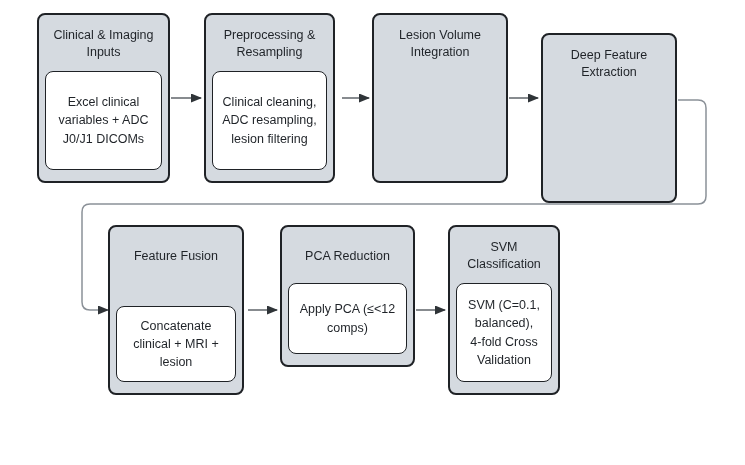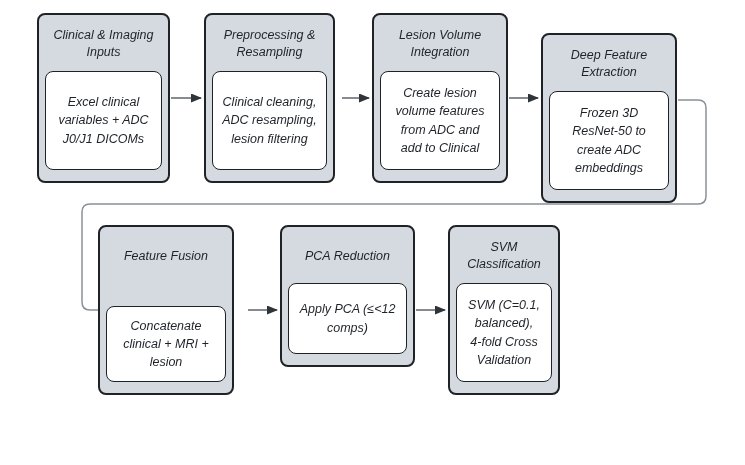--- a/index.html
+++ b/index.html
@@ -25,21 +25,20 @@
   }
   .stage {
     position: absolute;
     box-sizing: border-box;
     background: #d5dae0;
     border: 2px solid #1f2226;
     border-radius: 8px;
     display: flex;
     flex-direction: column;
     color: #1f2328;
-    font-style: italic;
   }
   .stage-title {
     flex: 0 0 auto;
     min-height: 50px;
     display: flex;
     align-items: center;
     justify-content: center;
     text-align: center;
     font-size: 12.5px;
     line-height: 1.35;
@@ -102,40 +101,28 @@
     <div class="stage-body">
       <span class="desc">Clinical cleaning,
 ADC resampling,
 lesion filtering</span>
     </div>
   </div>
 
   <div class="stage" style="left:372px; top:13px; width:136px; height:170px;">
     <div class="stage-title">Lesion Volume
 Integration</div>
-    <div class="stage-body">
-      <span class="desc">Create lesion
-volume features
-from ADC and
-add to Clinical</span>
-    </div>
   </div>
 
   <div class="stage" style="left:541px; top:13px; width:136px; height:170px;margin-top:20px;">
     <div class="stage-title">Deep Feature
 Extraction</div>
-    <div class="stage-body">
-      <span class="desc">Frozen 3D
-ResNet-50 to
-create ADC
-embeddings</span>
-    </div>
   </div>
 
-  <div class="stage" style="left:98px; top:225px; width:136px; height:170px;gap:23px;">
+  <div class="stage" style="left:108px; top:225px; width:136px; height:170px;gap:23px;">
     <div class="stage-title">Feature Fusion</div>
     <div class="stage-body">
       <span class="desc">Concatenate
 clinical + MRI +
 lesion</span>
     </div>
   </div>
 
   <div class="stage" style="left:280px; top:225px; width:135px; height:142px;justify-content:space-between;">
     <div class="stage-title">PCA Reduction</div>

